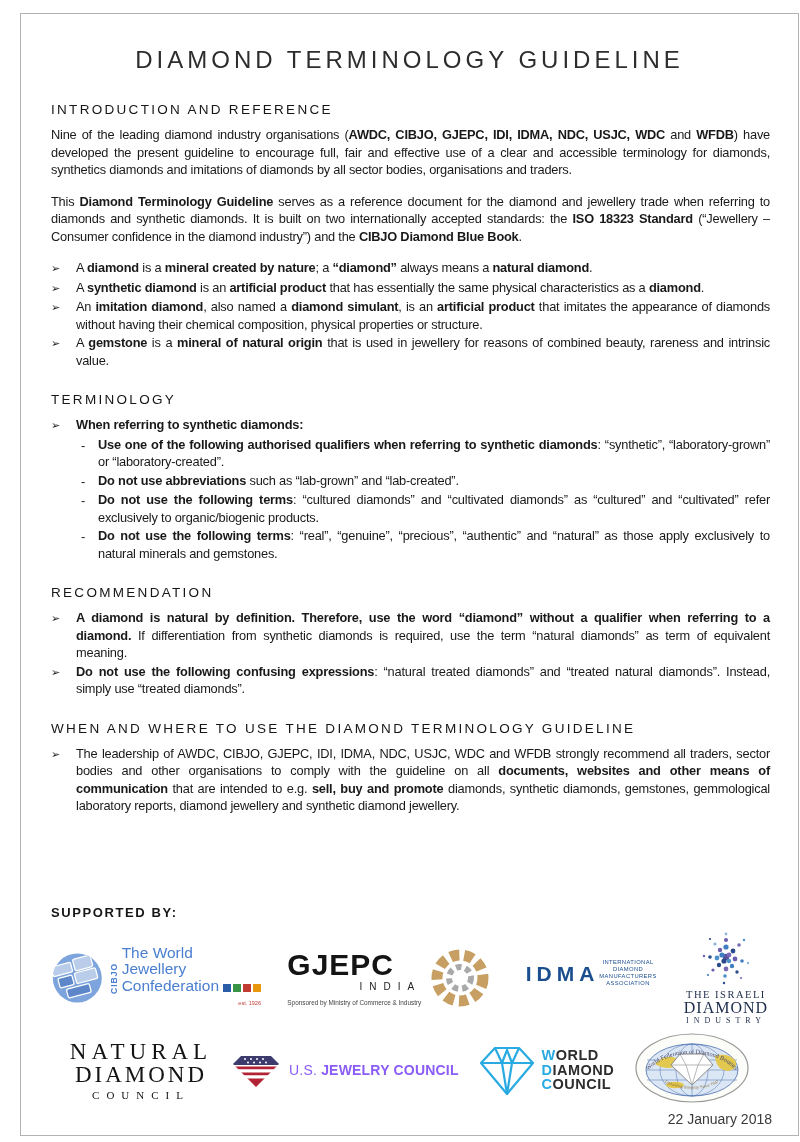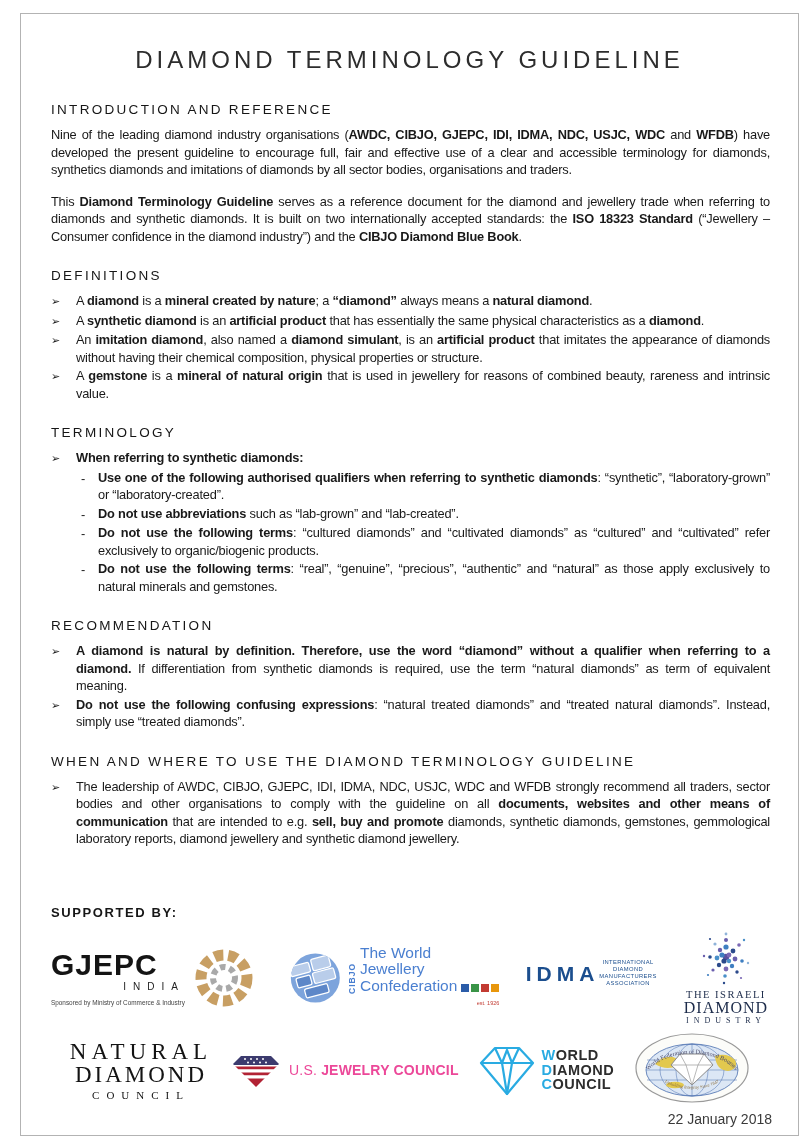--- a/index.html
+++ b/index.html
@@ -64,21 +64,21 @@
   .isr-3{font-size:8px;letter-spacing:5px;margin-top:1px;}
 
   
   .ndc{text-align:center;color:#131313;font-family:"Liberation Serif",serif;}
   .ndc-1{font-size:23px;letter-spacing:5px;line-height:23px;}
   .ndc-2{font-size:23px;letter-spacing:3px;line-height:23px;}
   .ndc-3{font-size:11px;letter-spacing:7px;margin-top:3px;}
 
   
   .usjc{display:flex;align-items:center;}
-  .usjc-text{margin-left:8px;font-size:14px;color:#ec4899;letter-spacing:0.2px;}
+  .usjc-text{margin-left:8px;font-size:14px;color:#8b5cf6;letter-spacing:0.2px;}
   .usjc-us{font-weight:400;}
   .usjc-rest{font-weight:800;}
 
   
   .wdc{display:flex;align-items:center;}
   .wdc-text{margin-left:6px;font-size:14.5px;font-weight:800;line-height:14.5px;letter-spacing:0.5px;}
   .wdc-text .first{color:#29abe2;}
   .wdc-text .rest{color:#2d2d2d;}
 
   
@@ -89,21 +89,20 @@
 
 <div class="sheet">
   <h1>DIAMOND TERMINOLOGY GUIDELINE</h1>
   <main>
       <section>
         <h2>INTRODUCTION AND REFERENCE</h2>
         <p class="para"><span>Nine of the leading diamond industry organisations (</span><span class="b">AWDC, CIBJO, GJEPC, IDI, IDMA, NDC, USJC, WDC</span><span> and </span><span class="b">WFDB</span><span>) have developed the present guideline to encourage full, fair and effective use of a clear and accessible terminology for diamonds, synthetics diamonds and imitations of diamonds by all sector bodies, organisations and traders.</span></p>
         <p class="para"><span>This </span><span class="b">Diamond Terminology Guideline</span><span> serves as a reference document for the diamond and jewellery trade when referring to diamonds and synthetic diamonds. It is built on two internationally accepted standards: the </span><span class="b">ISO 18323 Standard</span><span> (“Jewellery – Consumer confidence in the diamond industry”) and the </span><span class="b">CIBJO Diamond Blue Book</span><span>.</span></p>
       </section>
       <section>
-        <h2>DEFINITIONS</h2>
         <div class="bullet">
           <span class="marker">➢</span>
           <div class="btext"><span>A </span><span class="b">diamond</span><span> is a </span><span class="b">mineral created by nature</span><span>; a </span><span class="b">“diamond”</span><span> always means a </span><span class="b">natural diamond</span><span>.</span></div>
         </div>
         <div class="bullet">
           <span class="marker">➢</span>
           <div class="btext"><span>A </span><span class="b">synthetic diamond</span><span> is an </span><span class="b">artificial product</span><span> that has essentially the same physical characteristics as a </span><span class="b">diamond</span><span>.</span></div>
         </div>
         <div class="bullet">
           <span class="marker">➢</span>
@@ -155,32 +154,20 @@
           <div class="btext"><span>The leadership of AWDC, CIBJO, GJEPC, IDI, IDMA, NDC, USJC, WDC and WFDB strongly recommend all traders, sector bodies and other organisations to comply with the guideline on all </span><span class="b">documents, websites and other means of communication</span><span> that are intended to e.g. </span><span class="b">sell, buy and promote</span><span> diamonds, synthetic diamonds, gemstones, gemmological laboratory reports, diamond jewellery and synthetic diamond jewellery.</span></div>
         </div>
       </section>
     </main>
 
   <div class="bottom">
     <div class="supported">SUPPORTED BY:</div>
 
     <div class="logo-row row1">
 
-
-      <div class="logo gjepc">
-        <div class="gjepc-main">
-          <div class="gjepc-name">GJEPC</div>
-          <div class="gjepc-india">INDIA</div>
-          <div class="gjepc-tag">Sponsored by Ministry of Commerce &amp; Industry</div>
-        </div>
-        <svg class="gjepc-emblem" width="62" height="62" viewBox="0 0 62 62">
-          <circle cx="31" cy="31" r="23" fill="none" stroke="#c89f63" stroke-width="11" stroke-dasharray="9 5"></circle>
-          <circle cx="31" cy="31" r="11" fill="none" stroke="#a9a9a9" stroke-width="6" stroke-dasharray="5.5 4"></circle>
-        </svg>
-      </div>
 
       <div class="logo cibjo">
         <svg width="56" height="56" viewBox="0 0 58 58">
           <defs>
               <clipPath id="cibclip">
                 <circle cx="29" cy="29" r="27"></circle>
               </clipPath>
             </defs>
           <circle cx="29" cy="29" r="27" fill="#7da4dc"></circle>
           <g clip-path="url(#cibclip)" transform="rotate(-15 29 29)" stroke="#ffffff" stroke-width="1.4">
@@ -198,20 +185,32 @@
             <span>Confederation</span>
             <span class="cibjo-sqs">
               <span style="background: rgb(43, 92, 168);"></span>
                 <span style="background: rgb(58, 148, 71);"></span>
                 <span style="background: rgb(194, 59, 50);"></span>
                 <span style="background: rgb(232, 150, 12);"></span>
             </span>
           </div>
           <div class="cibjo-est">est. 1926</div>
         </div>
+      </div>
+
+      <div class="logo gjepc">
+        <div class="gjepc-main">
+          <div class="gjepc-name">GJEPC</div>
+          <div class="gjepc-india">INDIA</div>
+          <div class="gjepc-tag">Sponsored by Ministry of Commerce &amp; Industry</div>
+        </div>
+        <svg class="gjepc-emblem" width="62" height="62" viewBox="0 0 62 62">
+          <circle cx="31" cy="31" r="23" fill="none" stroke="#c89f63" stroke-width="11" stroke-dasharray="9 5"></circle>
+          <circle cx="31" cy="31" r="11" fill="none" stroke="#a9a9a9" stroke-width="6" stroke-dasharray="5.5 4"></circle>
+        </svg>
       </div>
 
       <div class="logo idma">
         <svg width="44" height="38" viewBox="0 0 44 38">
           <polygon points="22,1 42,19 22,37 2,19" fill="#29abe2"></polygon>
           <polygon points="22,1 2,19 22,19" fill="#1569a8"></polygon>
           <polygon points="22,37 42,19 22,19" fill="#1e88c9"></polygon>
           <polygon points="22,9 32,19 22,29 12,19" fill="#ffffff"></polygon>
           <polygon points="22,14 27,19 22,24 17,19" fill="#1569a8"></polygon>
         </svg>

